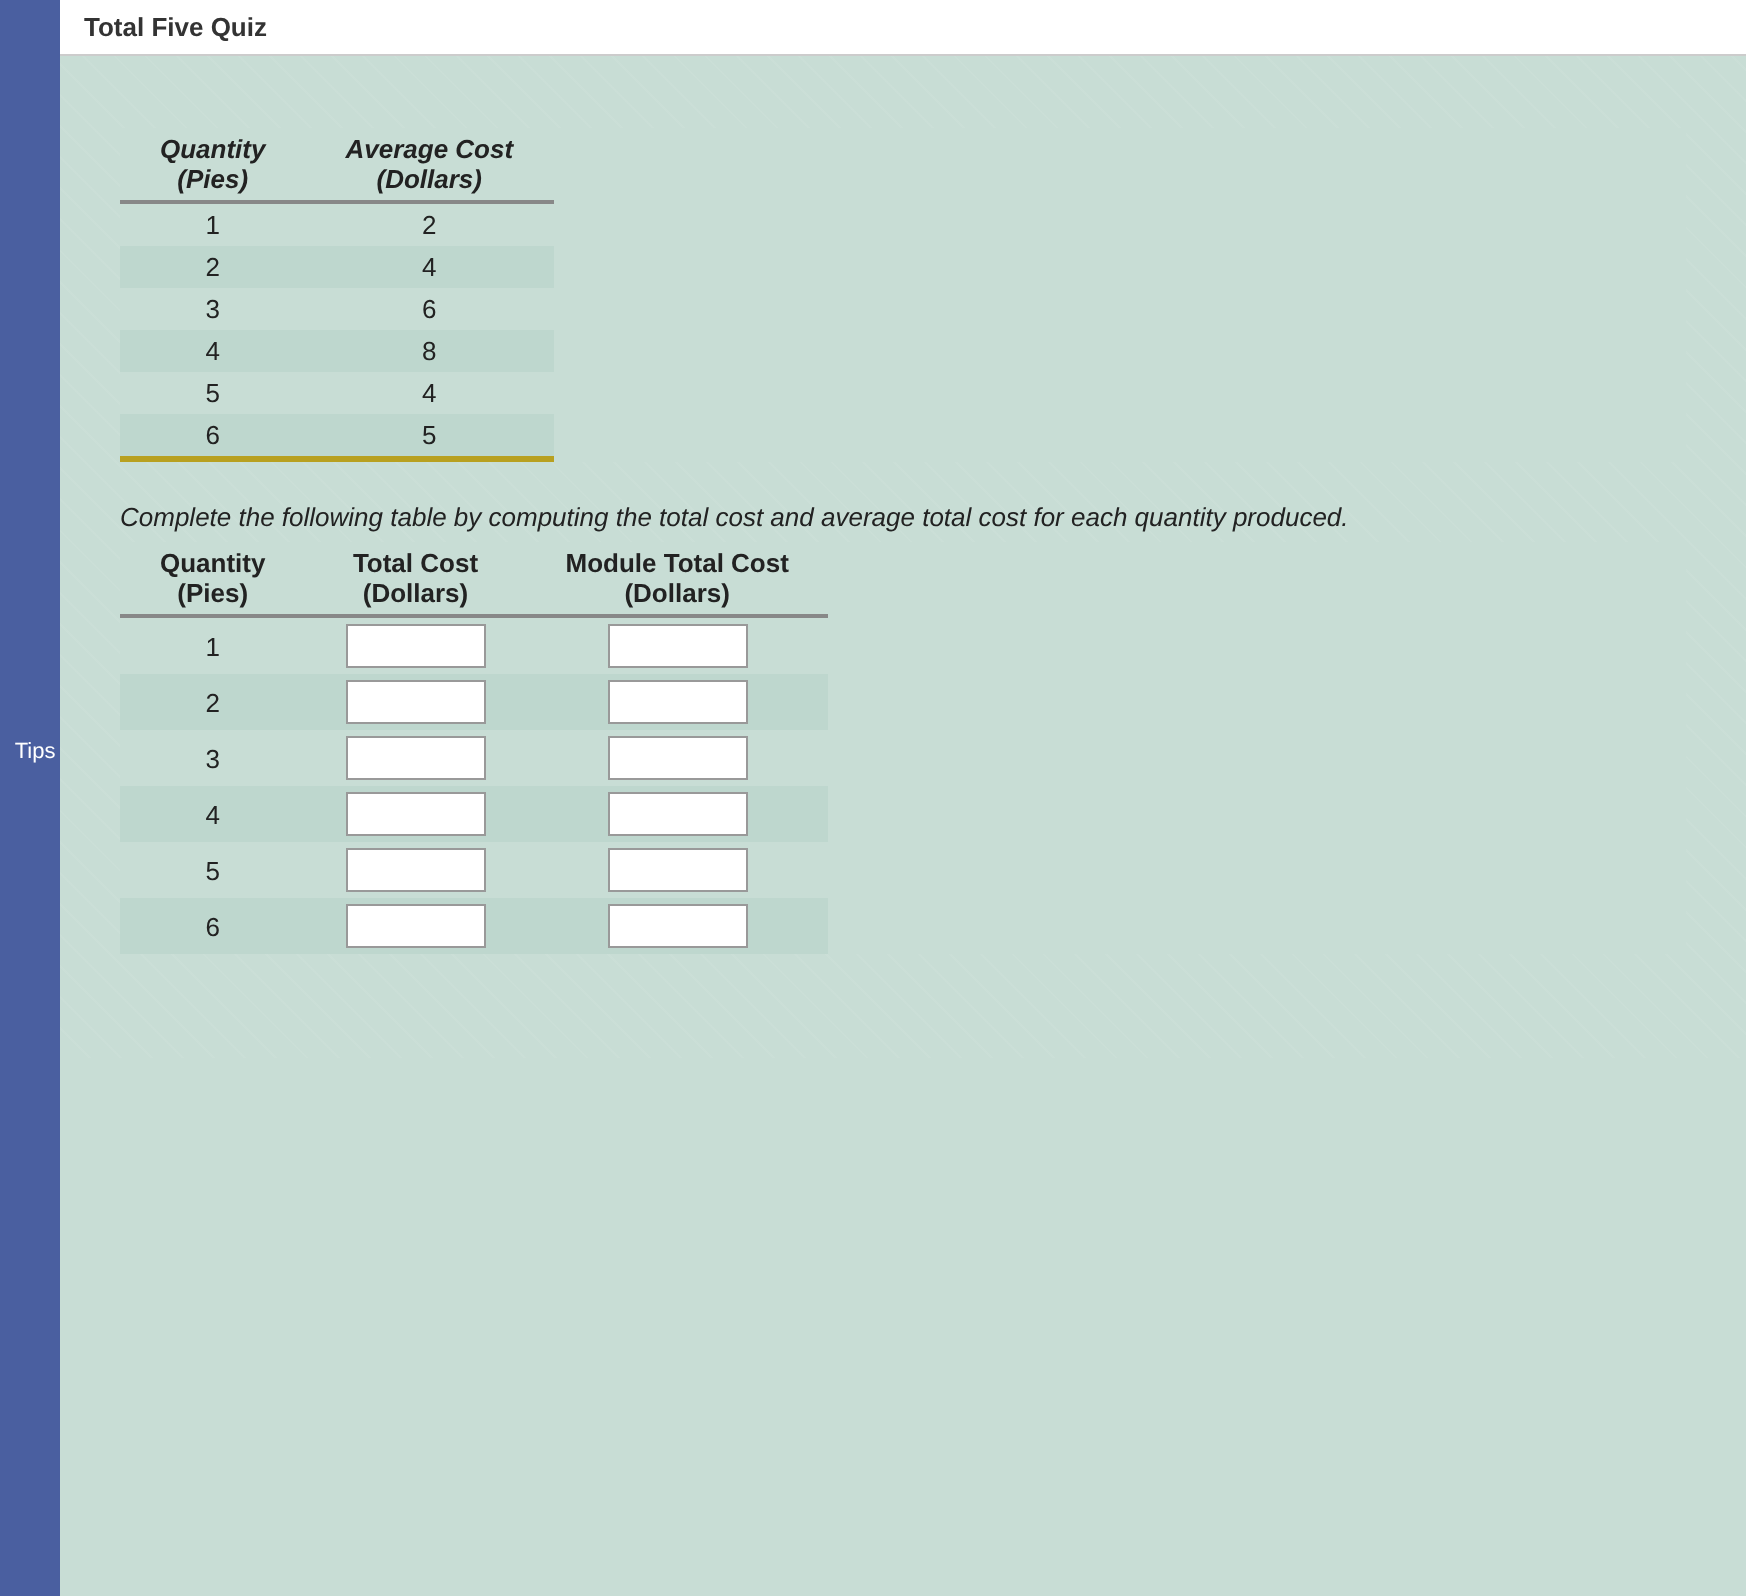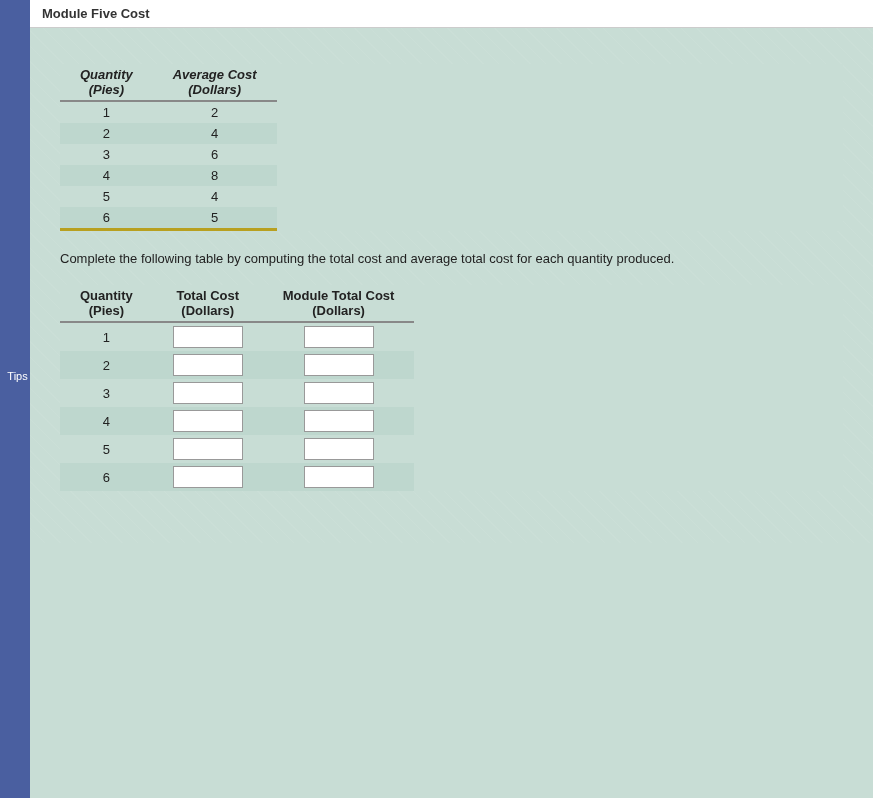--- a/index.html
+++ b/index.html
@@ -94,23 +94,24 @@
 
     .top-table tr:nth-child(even) td {
       background: rgba(180,210,200,0.5);
     }
 
     .top-table tr:last-child td {
       border-bottom: 3px solid #b8a020;
     }
 
     .instruction-text {
-      font-size: 13px;
-      color: #222;
-      margin: 20px 0 19px 0;
+      font-style: italic;
+      font-size: 13px;
+      color: #222;
+      margin: 20px 0 5px 0;
     }
 
     
     .bottom-table th, .bottom-table td {
       text-align: center;
       padding: 3px 20px;
       font-size: 13px;
       color: #222;
     }
 
@@ -154,21 +155,21 @@
 
 <div class="sidebar">
   <div class="sidebar-tips">
     <span class="sidebar-label">Tips</span>
     <span class="sidebar-label">Tips</span>
     <span class="sidebar-label">OT</span>
   </div>
 </div>
 
 <div class="main-content">
-  <div class="page-title-bar">Module Five Cost</div>
+  <div class="page-title-bar">Total Five Quiz</div>
 
   <div class="content-area">
 
     <div class="table-container">
       <table class="top-table">
         <thead>
           <tr class="header-row">
             <th>
               <div>Quantity</div>
               <div>(Pies)</div>

